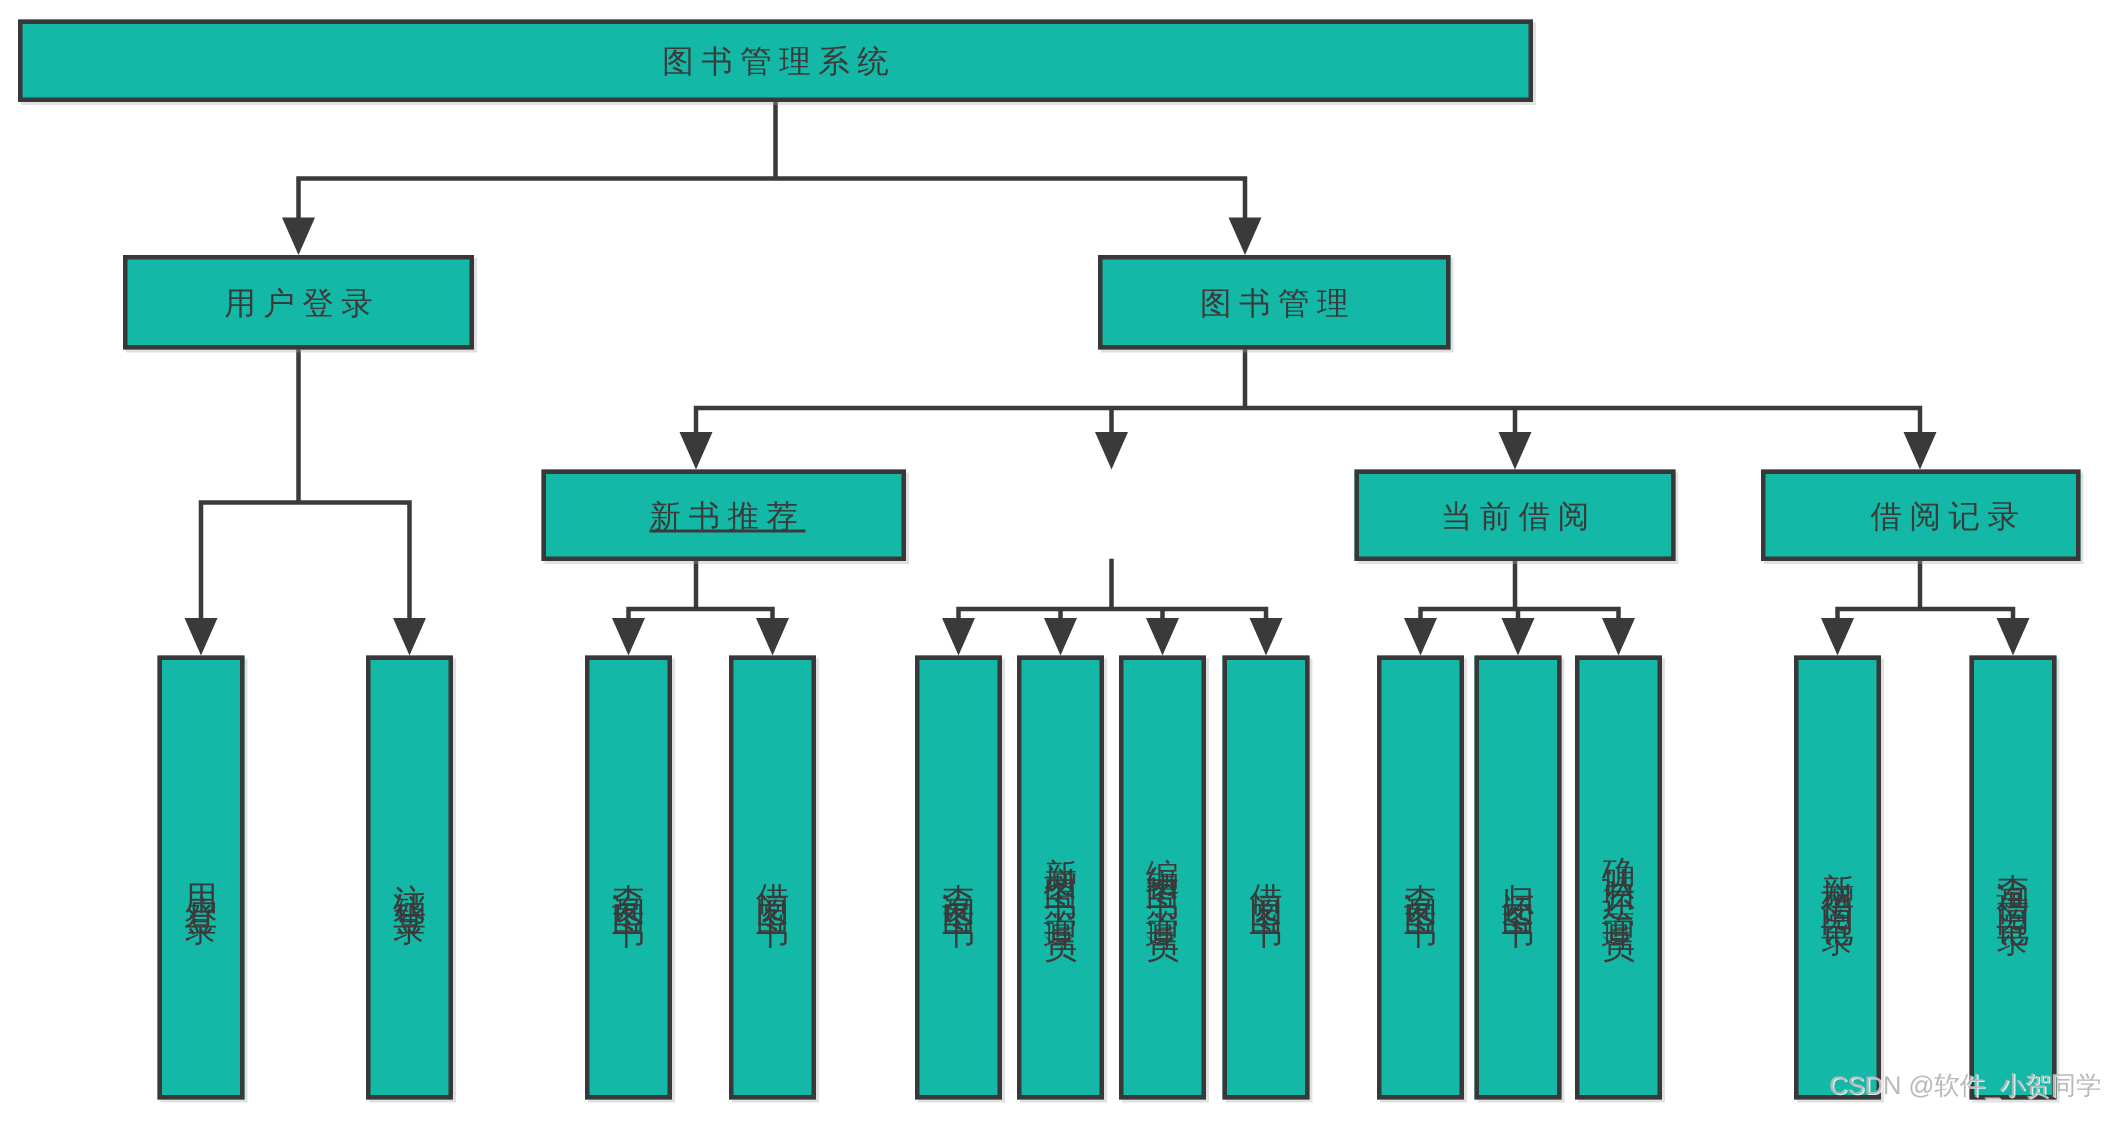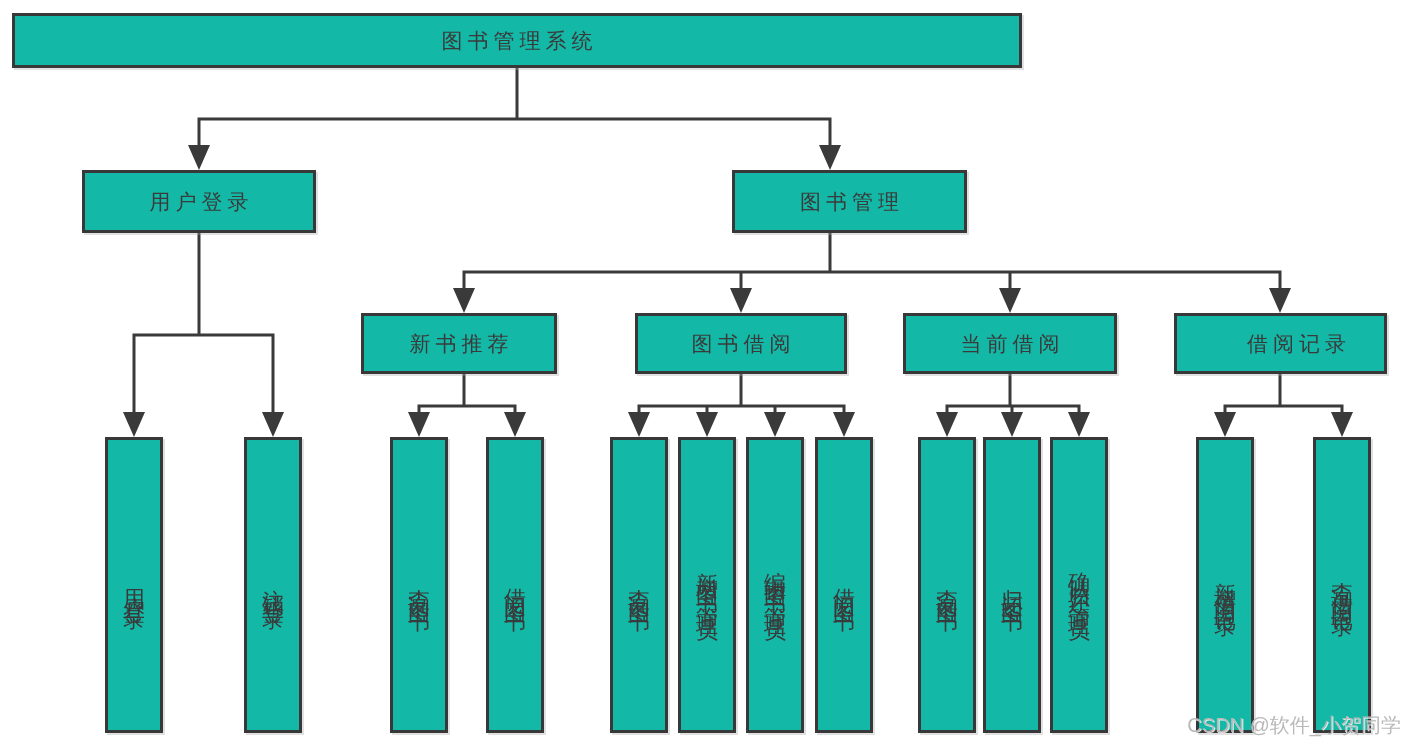--- a/index.html
+++ b/index.html
@@ -32,21 +32,21 @@
   .h-label {
     font-size: 21px;
     letter-spacing: 5px;
     text-indent: 5px; 
     white-space: nowrap;
   }
   .node.root  { left: 12px;  top: 13px;  width: 1010px; height: 55px; }
   .node.b-user { left: 82px;  top: 170px; width: 234px; height: 63px; }
   .node.b-book { left: 712px; top: 170px; width: 235px; height: 63px; margin-left: 20px; }
   .node.l3 { top: 313px; height: 61px; }
-  .node.c-rec { left: 361px;  width: 196px; }
+  .node.c-rec { left: 361px;  width: 243px; text-decoration: underline; }
   .node.c-bor { left: 635px;  width: 212px; }
   .node.c-cur { left: 903px;  width: 214px; }
   .node.c-rcd { left: 1174px; width: 213px; padding-left: 32px; }
   .node.leaf { top: 437px; width: 58px; height: 296px; }
   .v-label {
     writing-mode: vertical-rl;
     text-orientation: mixed;
     font-size: 22px;
     letter-spacing: 7px;
     line-height: 1;
@@ -63,21 +63,21 @@
   .leaf.p9  { left: 918px; }
   .leaf.p10 { left: 983px; }
   .leaf.p11 { left: 1050px; }
   .leaf.p12 { left: 1196px; }
   .leaf.p13 { left: 1313px; }
   .watermark {
     position: absolute;
     right: 4px;
     top: 712px;
     z-index: 2;
-    font-size: 20px;
+    font-size: 17px;
     color: #b9b9b9;
     text-shadow: 1px 1px 0 rgba(255,255,255,0.8);
     white-space: nowrap;
   }
 </style>
 </head>
 <body>
 
 <div class="canvas">
 
@@ -107,23 +107,20 @@
 
   <div class="node b-user">
     <span class="h-label">用户登录</span>
   </div>
   <div class="node b-book">
     <span class="h-label">图书管理</span>
   </div>
 
   <div class="node l3 c-rec">
     <span class="h-label">新书推荐</span>
-  </div>
-  <div class="node l3 c-bor">
-    <span class="h-label">图书借阅</span>
   </div>
   <div class="node l3 c-cur">
     <span class="h-label">当前借阅</span>
   </div>
   <div class="node l3 c-rcd">
     <span class="h-label">借阅记录</span>
   </div>
 
   <div class="node leaf p1">
     <span class="v-label">用户登录</span>

